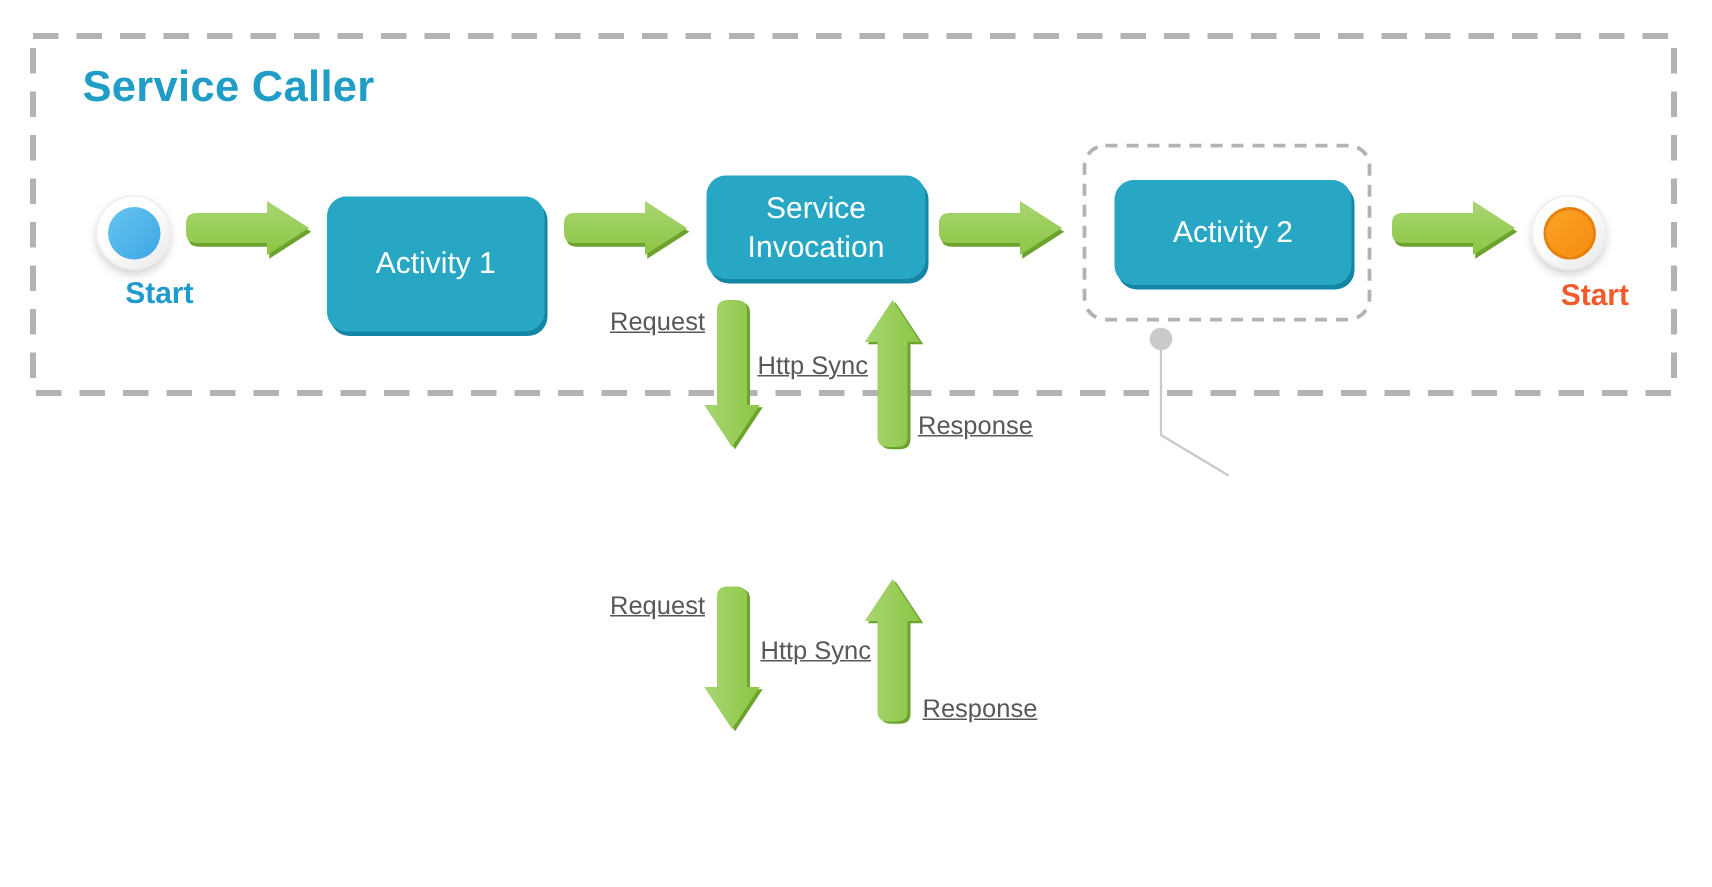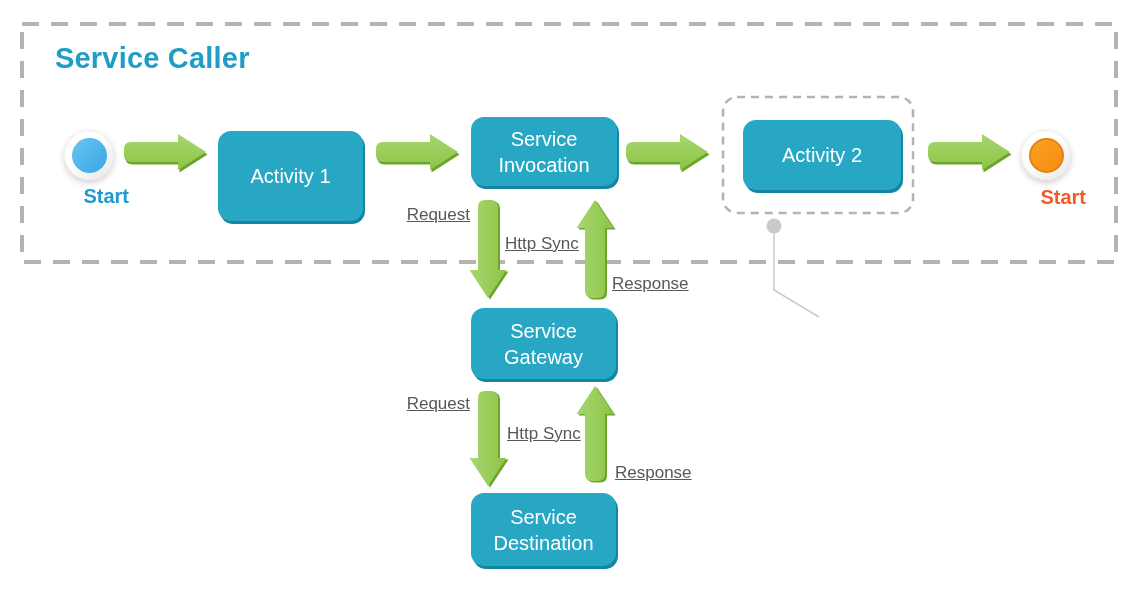--- a/index.html
+++ b/index.html
@@ -126,22 +126,20 @@
   <div class="title">Service Caller</div>
 
   <div class="event-outer" id="event-start">
     <div class="event-inner start-inner"></div>
   </div>
   <div class="event-label" id="label-start">Start</div>
 
   <div class="node" id="node-activity1">Activity 1</div>
   <div class="node" id="node-service-invocation">Service Invocation</div>
   <div class="node" id="node-activity2">Activity 2</div>
-  <div class="node" id="node-service-gateway">Service Gateway</div>
-  <div class="node" id="node-service-destination">Service Destination</div>
 
   <div class="event-outer" id="event-stop">
     <div class="event-inner stop-inner"></div>
   </div>
   <div class="event-label" id="label-stop">Start</div>
 
   <div class="edge-label" id="lbl-req1">Request</div>
   <div class="edge-label" id="lbl-sync1">Http Sync</div>
   <div class="edge-label" id="lbl-resp1">Response</div>
 

